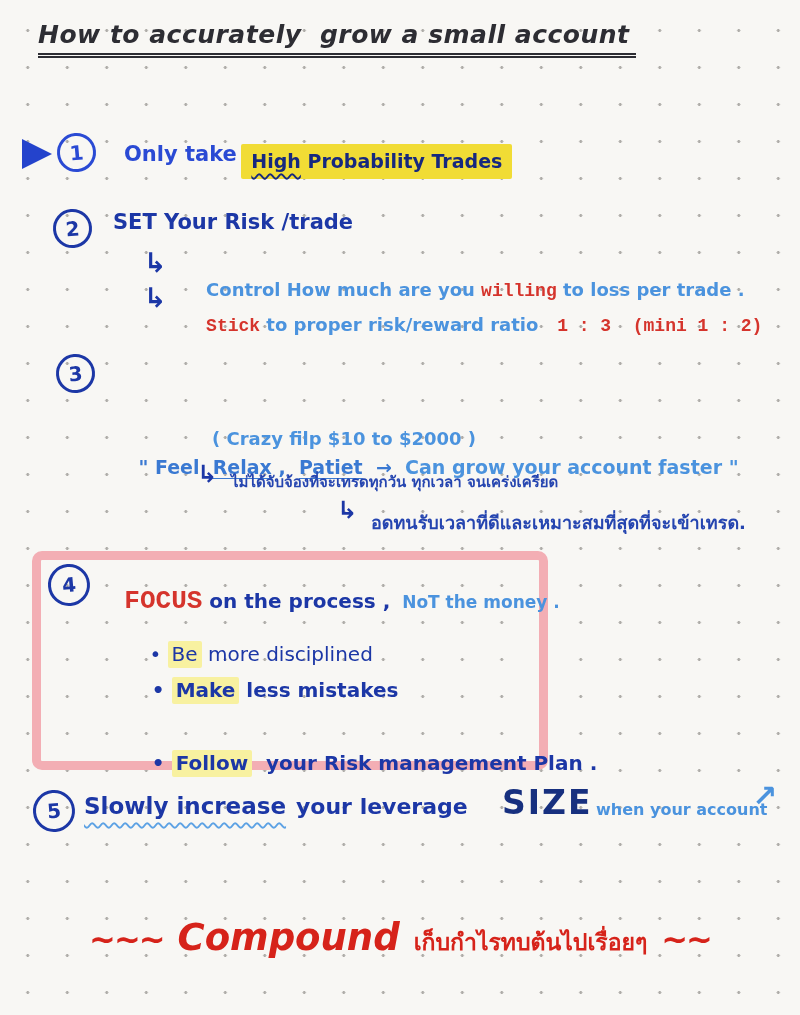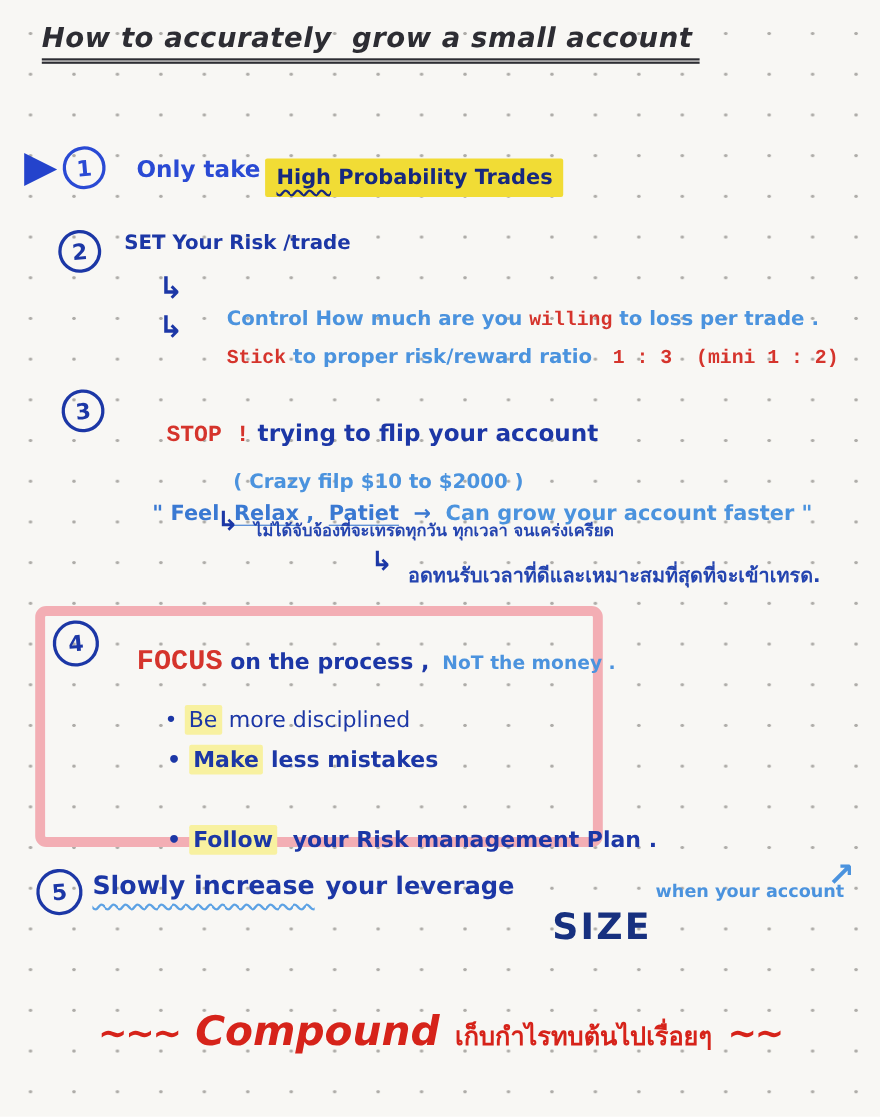--- a/index.html
+++ b/index.html
@@ -66,34 +66,31 @@
   <div class="abs title">How to accurately  grow a small account</div>
 
   <div class="tri"></div>
   <div class="circle-num royal-ring" style="left:57px; top:133px;">1</div>
   <div class="abs royal" style="left:124px; top:142px; font-size:21px; font-weight:600;">Only take</div>
   <div class="abs pre" style="left:221px; top:131px;">
     <span class="hl-strong"><span class="wavy-navy">High</span><span> Probability Trades</span></span>
   </div>
 
   <div class="circle-num" style="left:53px; top:209px;">2</div>
-  <div class="abs navy" style="left:113px; top:210px; font-size:18px; font-weight:600;text-align:right;">SET Your Risk /trade</div>
+  <div class="abs navy" style="left:113px; top:210px; font-size:21px; font-weight:600;text-align:right;">SET Your Risk /trade</div>
   <span class="elbow" style="left:144px; top:249px;">↳</span>
   <div class="abs pre" style="left:181px; top:258px; font-size:18px; font-weight:600;">
     <span class="lblue">Control How much are you </span><span class="red">willing</span><span class="lblue"> to loss per trade .</span>
   </div>
   <span class="elbow" style="left:144px; top:284px;">↳</span>
   <div class="abs pre" style="left:181px; top:293px; font-size:18px; font-weight:600;">
     <span class="red">Stick</span><span class="lblue"> to proper risk/reward ratio   </span><span class="red">1 : 3  (mini 1 : 2)</span>
   </div>
 
   <div class="circle-num" style="left:56px; top:354px;">3</div>
-  <div class="abs pre" style="left:122px; top:358px; font-size:21px; font-weight:600;">
-    <span class="red">STOP !</span><span class="navy"> trying to flip your account</span>
-  </div>
   <div class="abs lblue" style="left:212px; top:397px; font-size:18px; font-weight:600;margin-top:31px;">( Crazy filp $10 to $2000 )</div>
   <div class="abs pre" style="left:112px; top:434px; font-size:19px; font-weight:600;">
     <span class="mblue">" Feel  </span><span class="mblue u">Relax</span><span class="mblue"> ,  </span><span class="mblue u">Patiet</span><span class="mblue">  → </span><span class="lblue"> Can grow your account faster "</span>
   </div>
   <span class="elbow" style="left:197px; top:462px; font-size:24px;">↳</span>
   <div class="abs" style="left:231px; top:470px; font-size:15px; font-weight:600; color:#2545b0;">ไม่ได้จับจ้องที่จะเทรดทุกวัน ทุกเวลา จนเคร่งเครียด</div>
   <span class="elbow" style="left:337px; top:498px; font-size:24px;">↳</span>
   <div class="abs" style="left:371px; top:508px; font-size:18px; font-weight:600; color:#2545b0;">อดทนรับเวลาที่ดีและเหมาะสมที่สุดที่จะเข้าเทรด.</div>
 
   <div class="pink-box"></div>
@@ -108,21 +105,21 @@
     <span>•</span><span> </span><span class="hl-soft">Make</span><span> less mistakes</span>
   </div>
   <div class="abs pre navy" style="left:124px; top:727px; font-size:20px; font-weight:600;">
     <span>•</span><span> </span><span class="hl-soft">Follow</span><span>  your Risk management Plan .</span>
   </div>
   <div class="abs navy" style="left:467px; top:693px; font-size:16px; font-weight:600;"></div>
 
   <div class="circle-num" style="left:33px; top:790px; width:36px; height:36px;">5</div>
   <div class="abs navy" style="left:84px; top:793px; font-size:23px; font-weight:700; text-decoration:underline wavy #5da2e4 2px; text-underline-offset:8px;">Slowly increase</div>
   <div class="abs navy" style="left:296px; top:794px; font-size:22px; font-weight:600;">your leverage</div>
-  <div class="abs" style="left:502px; top:823px; font-size:33px; font-weight:600; letter-spacing:2px; color:#17307f;">SIZE</div>
+  <div class="abs" style="left:502px; top:783px; font-size:33px; font-weight:600; letter-spacing:2px; color:#17307f;">SIZE</div>
   <div class="abs lblue" style="left:596px; top:800px; font-size:16px; font-weight:600;">when your account</div>
   <div class="abs lblue trend-arrow" style="left:752px; top:778px;">↗</div>
 
   <div class="footer-row dred">
     <span class="squiggle">~~~</span>
     <span style="font-size:37px; font-weight:600; font-style:italic;">Compound</span>
     <span style="font-size:23px; font-weight:700;">เก็บกำไรทบต้นไปเรื่อยๆ</span>
     <span class="squiggle">~~</span>
   </div>
 

